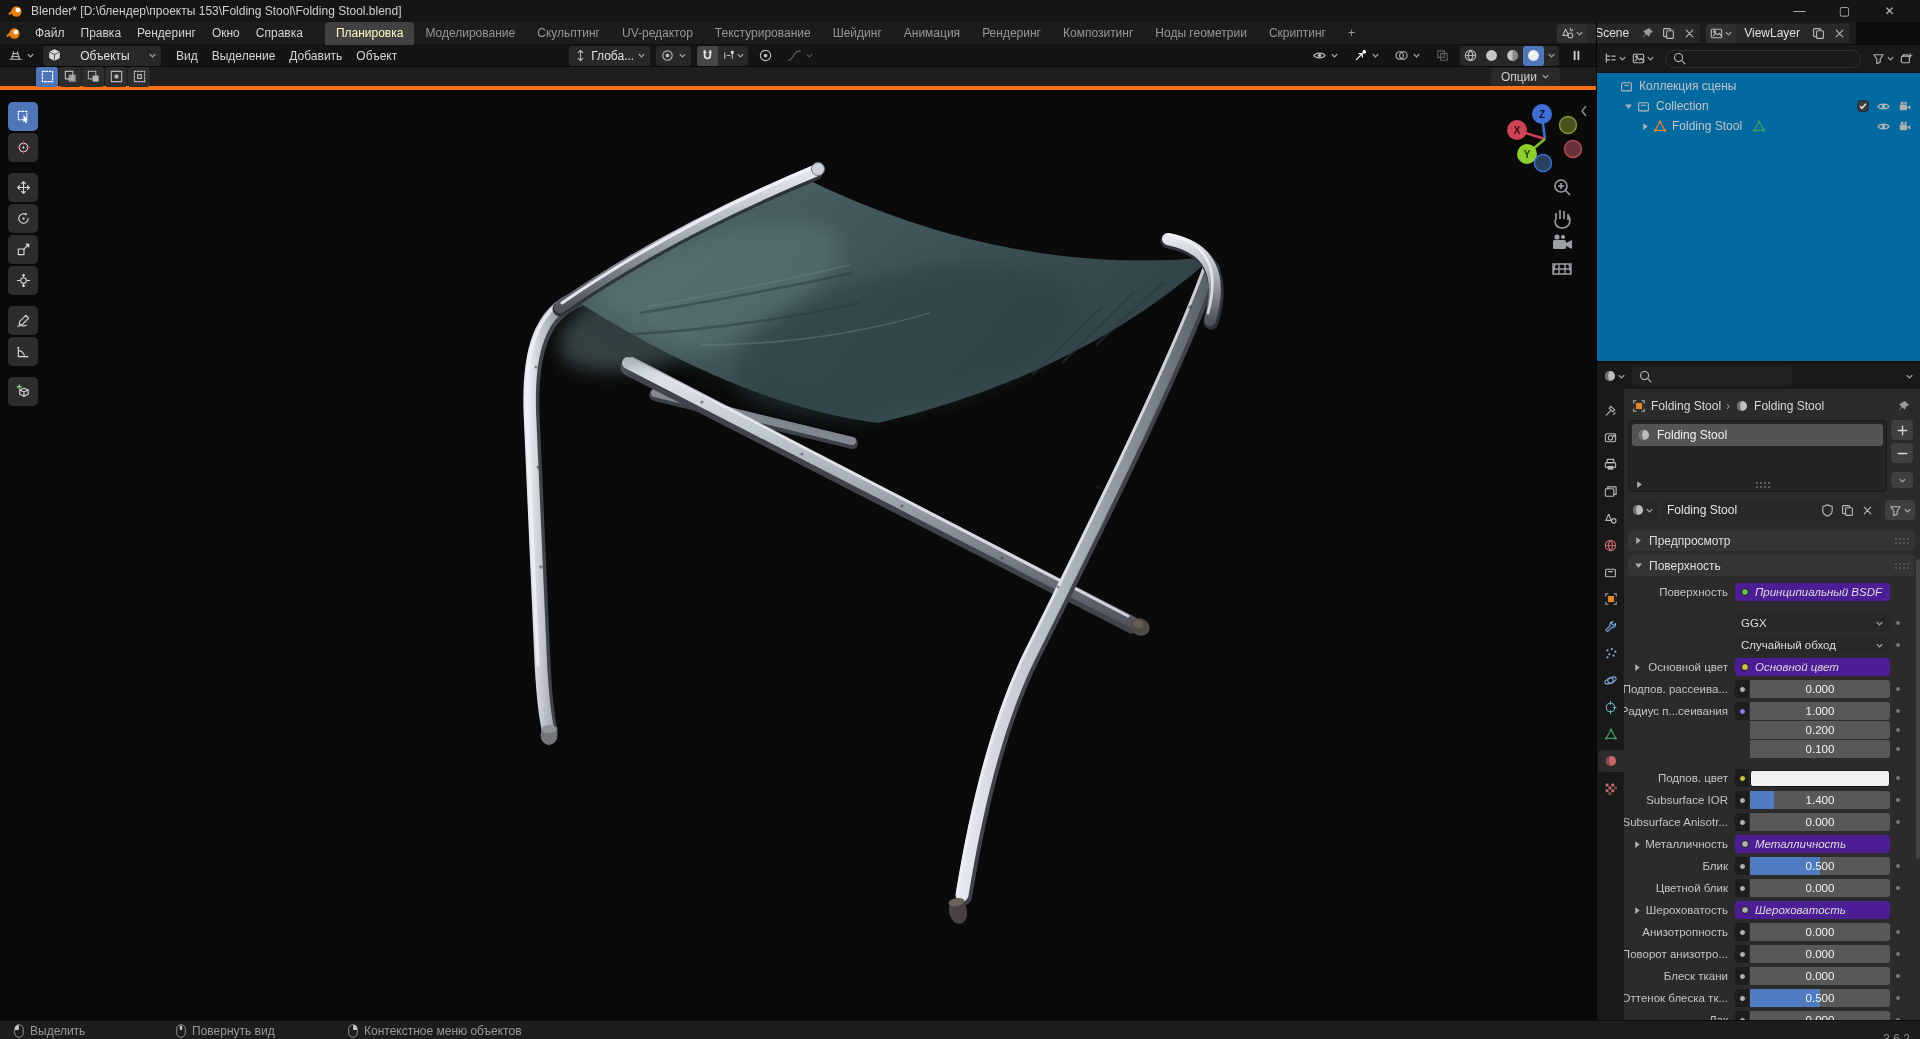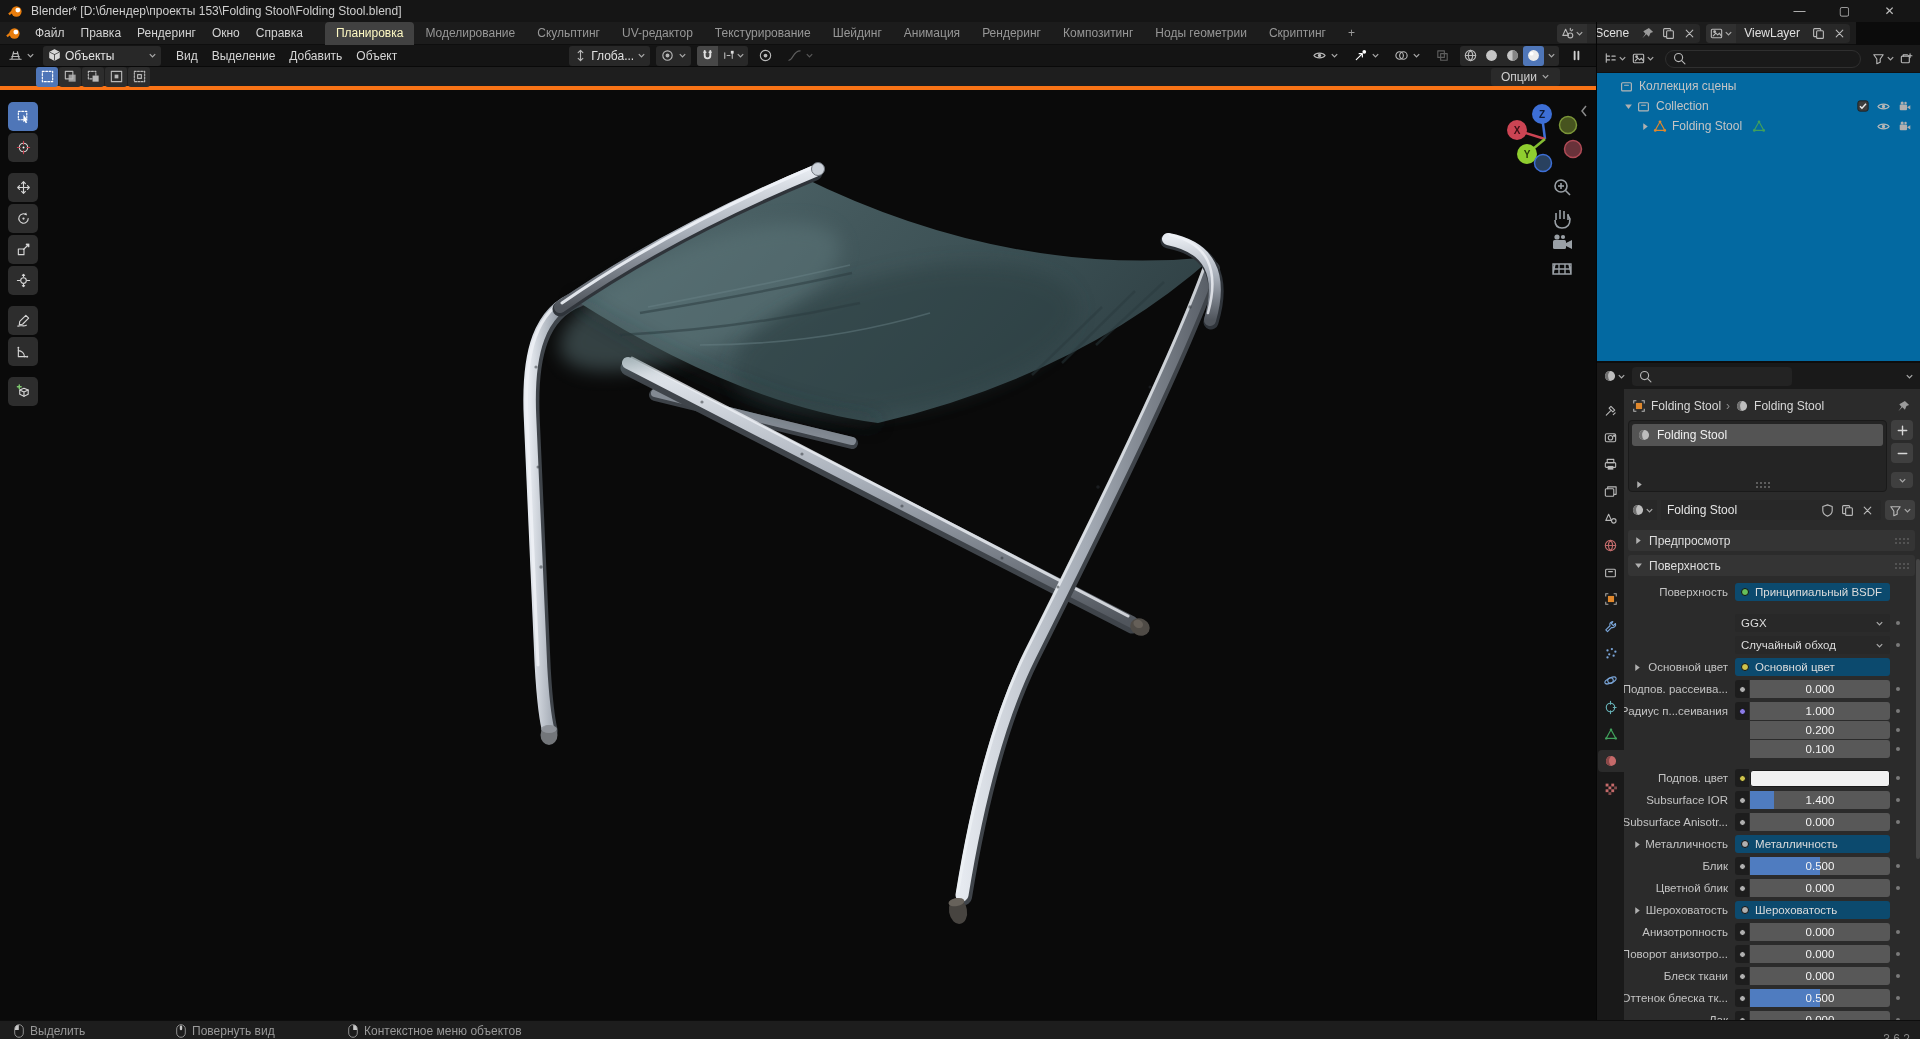--- a/index.html
+++ b/index.html
@@ -24,21 +24,21 @@
   .ws-tab.add { color:#9a9a9a; }
   #topbar-right { margin-left:auto; display:flex; align-items:center; gap:6px; padding-right:6px; }
   .idblock { display:flex; align-items:center; background:#282828; border-radius:4px; height:19px; overflow:hidden; }
   .idblock .icon-btn { padding:0 3px; display:flex; align-items:center; height:100%; background:#303030; }
   .idblock .idname { padding:0 8px; color:#e0e0e0; }
   .idblock .mini { padding:0 3px; display:flex; align-items:center; height:100%; }
 
   
   #vp-header { left:0; top:45px; width:1596px; height:22px; background:#141414; border-bottom:1px solid #090909; display:flex; align-items:center; }
   #vp-toolsettings { left:0; top:67px; width:1596px; height:23px; background:#1e1e1e; border-bottom:4px solid #f97316; display:flex; align-items:center; }
-  .hbtn { display:flex; align-items:center; gap:3px; padding:0 4px; height:20px; border-radius:3px; }
+  .hbtn { display:flex; align-items:center; gap:3px; padding:0 4px; height:20px; border-radius:3px;text-align:center; }
   .hbtn.dd { background:#282828; }
   .hbtn.dim { opacity:.45; }
   .vpmenu { padding:0 7px; color:#d6d6d6; }
   .seg { display:flex; background:#282828; border-radius:3px; height:20px; align-items:center; }
   .seg .sbtn { padding:0 3px; height:20px; display:flex; align-items:center; border-radius:3px; }
   .seg .sbtn.on { background:#4f76b8; }
   .selmode { width:22px; height:20px; border-radius:3px; background:#2d2d2d; display:flex; align-items:center; justify-content:center; margin-right:1px; }
   .selmode.on { background:#4f76b8; }
   #options-btn { margin-left:auto; margin-right:36px; background:#2a2a2a; border-radius:3px; height:18px; display:flex; align-items:center; gap:4px; padding:0 10px; color:#d0d0d0; }
 
@@ -86,21 +86,21 @@
   .plabel { width:103px; padding-right:7px; text-align:right; color:#c3c3c3; line-height:19px; white-space:nowrap; font-size:11.5px; display:flex; justify-content:flex-end; }
   .pwcol { display:flex; flex-direction:column; gap:1px; }
   .pline { display:flex; align-items:center; }
   .socket { width:14px; height:18px; background:#1d1d1d; border-radius:3px 0 0 3px; display:flex; align-items:center; justify-content:center; margin-right:1px; }
   .sockspace { width:15px; }
   .sockdot { width:7px; height:7px; border-radius:50%; border:1px solid #0d0d0d; }
   .slider { width:140px; height:18px; background:#585858; border-radius:0 3px 3px 0; position:relative; overflow:hidden; }
   .slider .fill { position:absolute; left:0; top:0; bottom:0; background:#4f7cc0; }
   .slider .val { position:absolute; inset:0; text-align:center; line-height:18px; color:#f4f4f4; font-size:11.5px; }
   .wide { width:155px; height:18px; border-radius:3px; display:flex; align-items:center; gap:6px; padding:0 6px; color:#dcdcdc; font-size:11.5px; }
-  .wide.dbtn { background:#0c4a6e; }
+  .wide.dbtn { background:#4c1d95;font-style:italic; }
   .wide.drop { background:#282828; }
   .wide .grow { flex:1; }
   .swatch { width:140px; height:17px; border-radius:3px; border:1px solid #1a1a1a; }
   .deco { width:16px; display:flex; justify-content:center; align-items:center; height:18px; }
   .deco i { width:4px; height:4px; border-radius:50%; background:#7a7a7a; }
   .dot8 { width:8px; height:8px; border-radius:50%; border:1px solid #111; flex:none; }
   #pscroll { position:absolute; right:0px; top:170px; width:4px; height:300px; background:#454545; border-radius:2px; }
 
   
   #statusbar { left:0; top:1020px; width:1920px; height:19px; background:#1d1d1d; border-top:1px solid #0d0d0d; color:#999; }

